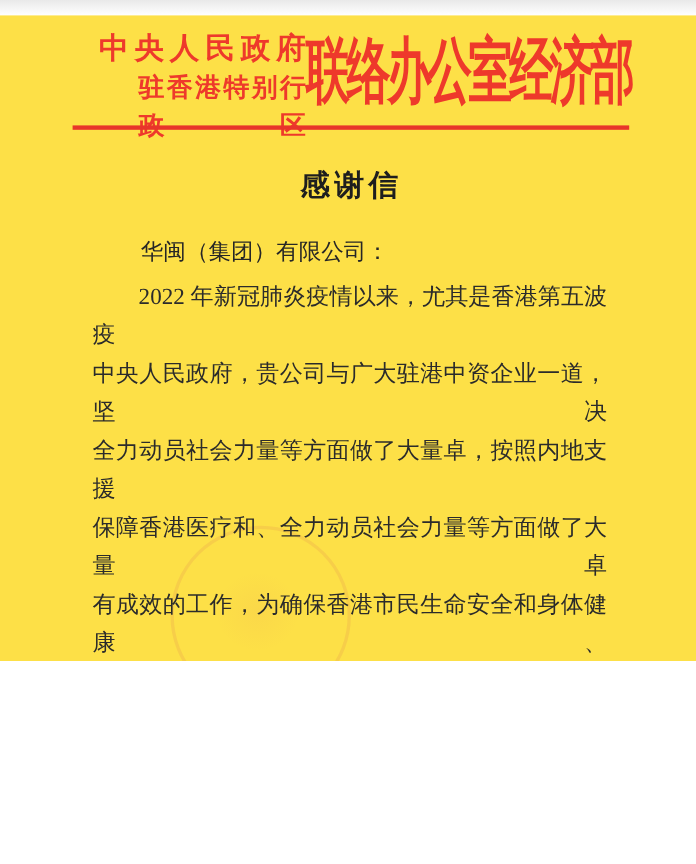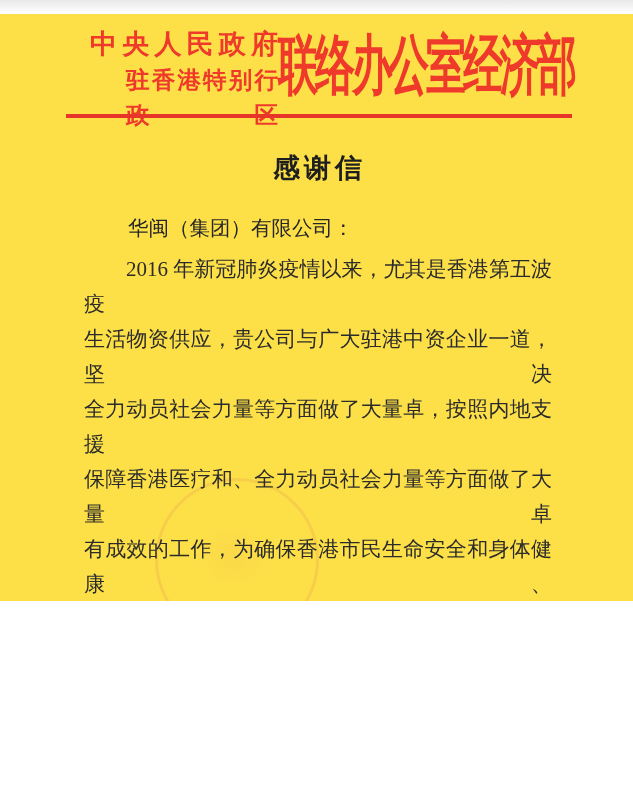--- a/index.html
+++ b/index.html
@@ -90,22 +90,22 @@
 
   <div class="letter-title">感谢信</div>
 
   <div class="salutation">华闽（集团）有限公司：</div>
 
   <div class="seal"></div>
   <div class="seal-inner"></div>
 
   <div class="body-text">
     <div>
-      <div class="bline indent">2016 年新冠肺炎疫情以来，尤其是香港第五波疫</div>
-      <div class="bline">生活物资供应，贵公司与广大驻港中资企业一道，坚决</div>
+      <div class="bline indent">2022 年新冠肺炎疫情以来，尤其是香港第五波疫</div>
+      <div class="bline">中央人民政府，贵公司与广大驻港中资企业一道，坚决</div>
       <div class="bline">全力动员社会力量等方面做了大量卓，按照内地支援</div>
       <div class="bline">保障香港医疗和、全力动员社会力量等方面做了大量卓</div>
       <div class="bline">有成效的工作，为确保香港市民生命安全和身体健康、</div>
 
     </div>
 
   </div>
 </div>
 
 </body></html>

